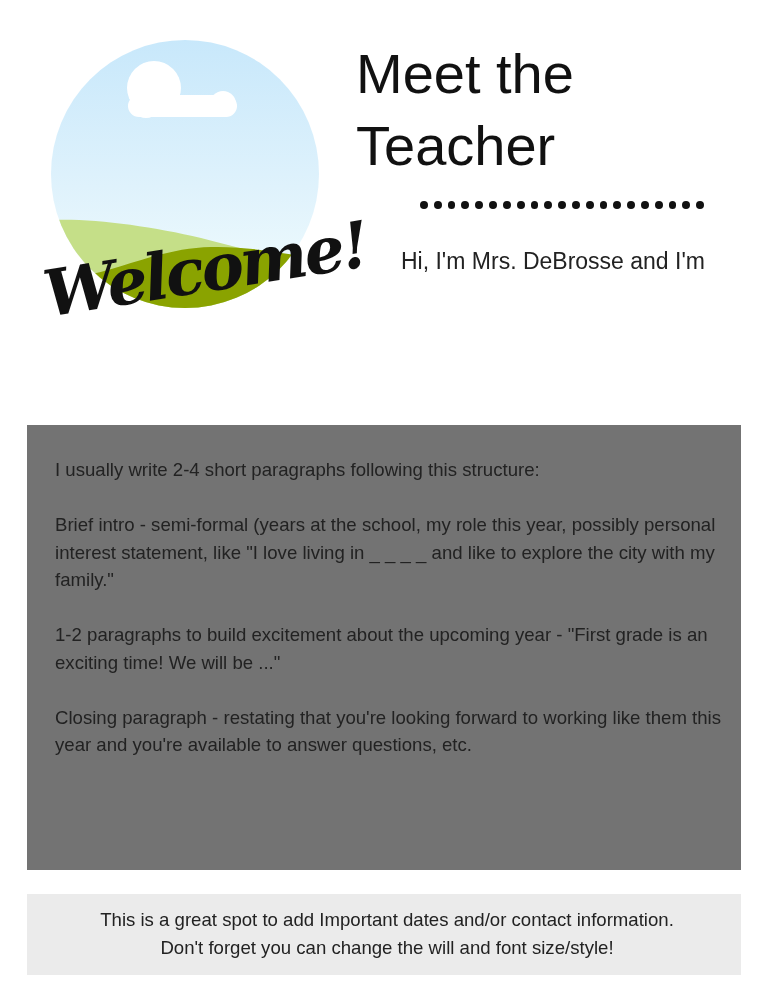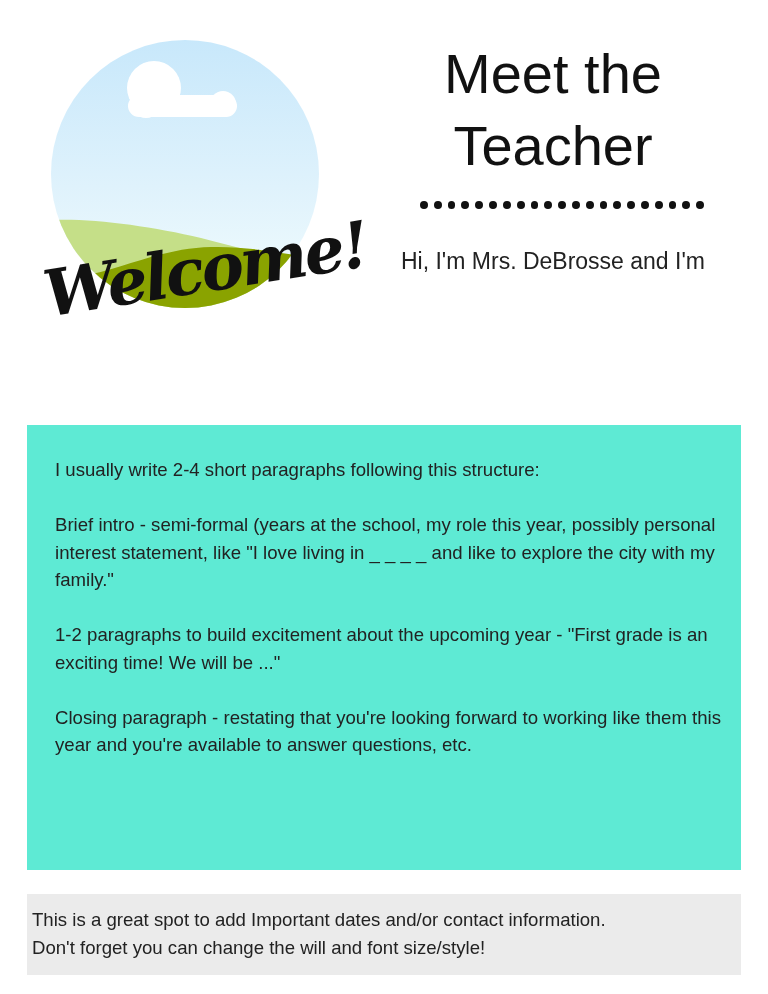--- a/index.html
+++ b/index.html
@@ -7,31 +7,31 @@
     width: 768px; height: 994px; background: #ffffff; position: relative; overflow: hidden;
     font-family: "DejaVu Sans", sans-serif; color: #1a1a1a;
   }
   .art { position: absolute; left: 51px; top: 40px; width: 268px; height: 268px; border-radius: 50%; overflow: hidden;
     background: linear-gradient(to bottom, #c8e8fb 0%, #dff2fc 55%, #eaf8fd 80%); }
   .art svg { position: absolute; left: 0; top: 0; }
   .welcome { position: absolute; left: 58px; top: 262px; width: 270px; height: 120px;
     font-family: "DejaVu Serif", serif; font-style: italic; font-weight: bold;
     font-size: 64px; color: #111; transform: rotate(-9deg); transform-origin: left bottom;
     letter-spacing: -3px; line-height: 1; white-space: nowrap; }
-  .title { position: absolute; left: 380px; top: 38px; width: 346px; text-align: center;
+  .title { position: absolute; left: 356px; top: 38px; width: 346px; text-align: left;
     font-family: "Liberation Sans", sans-serif; font-size: 56px; line-height: 72px; color: #111; font-weight: normal; margin: 0; }
   .dots { position: absolute; left: 420px; top: 201px; width: 290px; height: 10px; display: flex; gap: 0; }
   .dots span { width: 8px; height: 8px; border-radius: 50%; background: #111; margin-right: 6px; display: block; }
   .intro { position: absolute; left: 380px; top: 246px; width: 346px; text-align: center;
     font-family: "Liberation Sans", sans-serif; font-size: 23px; line-height: 31px; color: #222; margin: 0; }
-  .box-main { position: absolute; left: 27px; top: 425px; width: 714px; height: 445px; background: #5eead4; }
+  .box-main { position: absolute; left: 27px; top: 425px; width: 714px; height: 445px; background: #737373; }
   .box-main .content { position: absolute; left: 28px; top: 31px; width: 670px;
     font-family: "Liberation Sans", sans-serif; font-size: 18.6px; line-height: 27.5px; color: #222; }
   .box-main p { margin: 0 0 27.5px 0; }
-  .box-foot { position: absolute; left: 27px; top: 894px; width: 714px; height: 81px; background: #ebebeb; }
+  .box-foot { position: absolute; left: 27px; top: 894px; width: 714px; height: 81px; background: #ebebeb; text-align: center; }
   .box-foot .content { position: absolute; left: 5px; top: 12px; width: 710px;
     font-family: "Liberation Sans", sans-serif; font-size: 18.6px; line-height: 27.5px; color: #222; }
   .box-foot p { margin: 0; }
 </style>
 </head>
 <body>
 
 <div class="art">
   <svg width="268" height="268" viewBox="0 0 268 268">
     <g>

